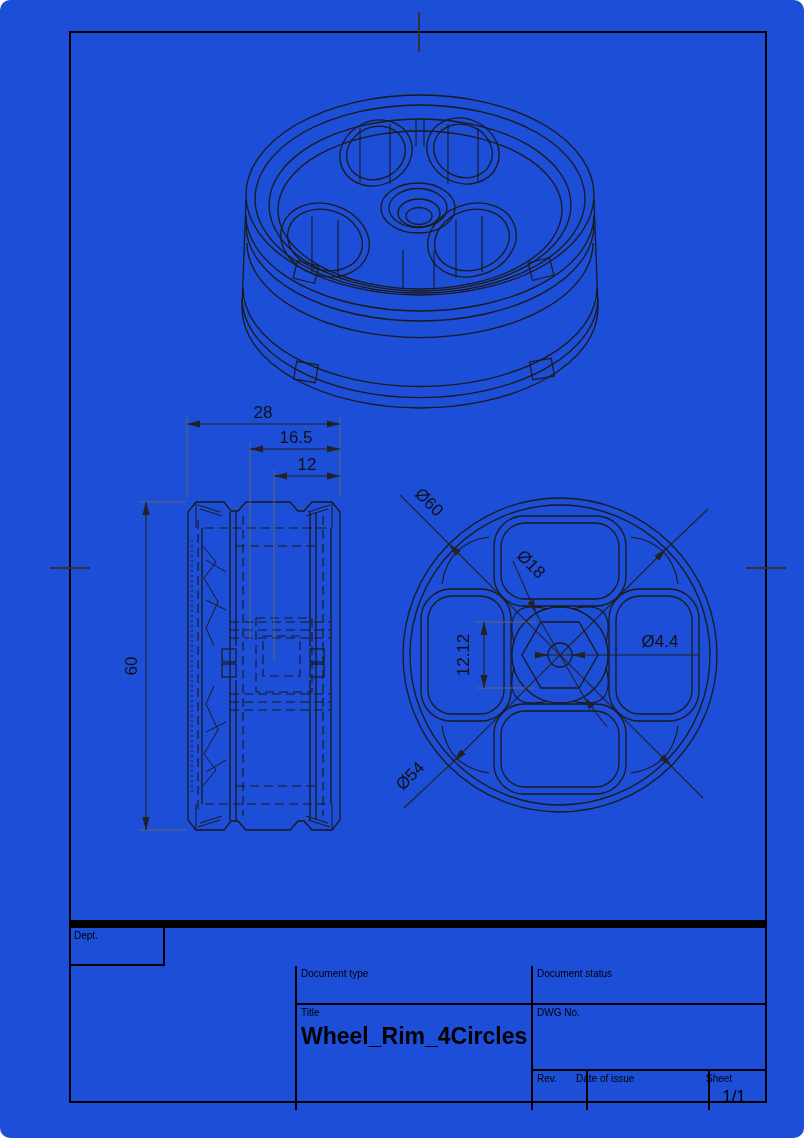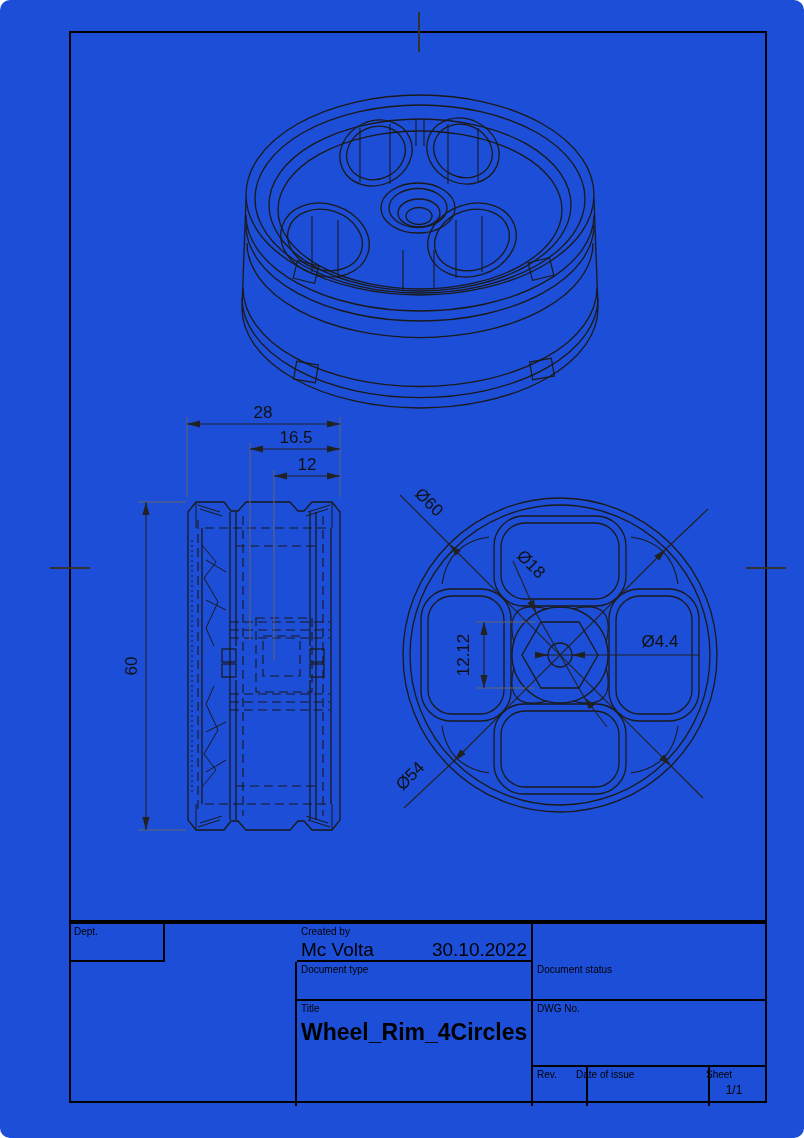--- a/index.html
+++ b/index.html
@@ -2,29 +2,29 @@
 <html><head>
 <meta charset="utf-8">
 <style>
   html,body{margin:0;padding:0;background:#ffffff;}
   .page{position:relative;width:804px;height:1138px;background:#1d4ed8;
         font-family:Liberation Sans, sans-serif;overflow:hidden;border-radius:10px;}
   svg text{fill:#111;}
   .dimtxt{font-size:17px;}
   
   .tblock{position:absolute;left:70px;top:920px;width:696px;height:182px;
-          border-top:4px solid #000000;box-sizing:border-box;}
+          border-top:8px solid #000000;box-sizing:border-box;}
   .cell{position:absolute;box-sizing:border-box;padding:2px 4px;color:#000;}
   .br{border-right:2px solid #000;}
   .bb{border-bottom:2px solid #000;}
   .lbl{font-size:10px;line-height:12px;display:block;}
   .val-md{font-size:19px;line-height:22px;}
   .val-lg{font-size:23px;font-weight:bold;letter-spacing:0px;white-space:nowrap;}
   .created-row{display:flex;justify-content:space-between;align-items:flex-end;margin-top:1px;}
-  .sheetval{font-size:12px;text-align:center;margin-top:2px;}
+  .sheetval{font-size:17px;text-align:center;margin-top:2px;}
 </style>
 </head>
 <body>
 
 <div class="page">
 
 <svg width="804" height="1138" viewBox="0 0 804 1138">
   <defs>
     <marker id="arr" markerUnits="userSpaceOnUse" markerWidth="14" markerHeight="10" refX="13" refY="5" orient="auto-start-reverse">
       <path d="M0,1.4 L13,5 L0,8.6 Z" fill="#222" stroke="none"></path>
@@ -252,27 +252,20 @@
     <text class="dimtxt" x="660" y="647" text-anchor="middle">Ø4.4</text>
     <text class="dimtxt" x="469" y="655" text-anchor="middle" transform="rotate(-90 469 655)">12.12</text>
   </g>
 </svg>
 
 
 <div class="tblock">
   <div class="cell br bb" style="left:0;top:0;width:95px;height:38px;">
     <span class="lbl">Dept.</span>
   </div>
-  <div class="cell br bb" style="left:227px;top:0;width:236px;height:38px;">
-    <span class="lbl">Created by</span>
-    <div class="created-row">
-      <span class="val-md">Mc Volta</span>
-      <span class="val-md">30.10.2022</span>
-    </div>
-  </div>
 
   <div class="cell br" style="left:0;top:38px;width:227px;height:144px;"></div>
 
   <div class="cell bb" style="left:463px;top:38px;width:233px;height:39px;">
     <span class="lbl">Document status</span>
   </div>
   <div class="cell br bb" style="left:227px;top:38px;width:236px;height:39px;">
     <span class="lbl">Document type</span>
   </div>
 

